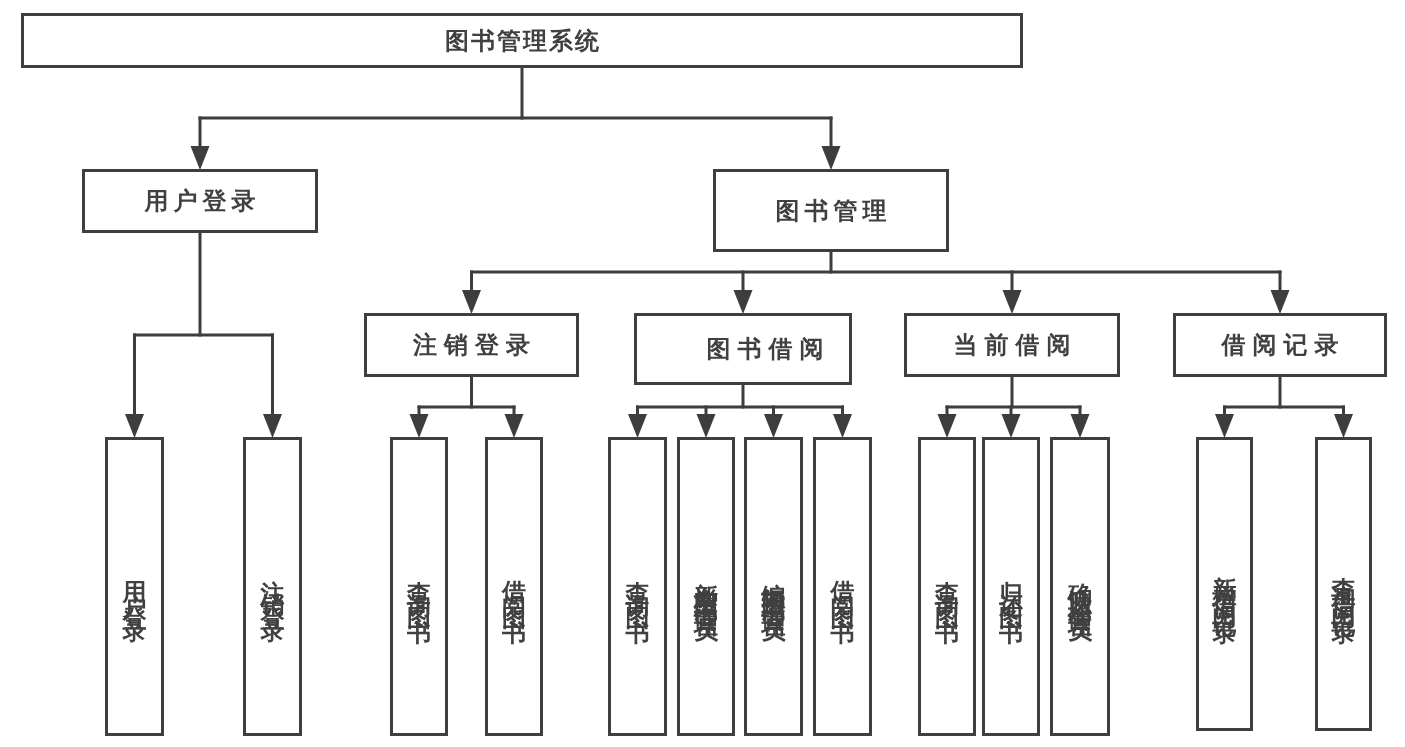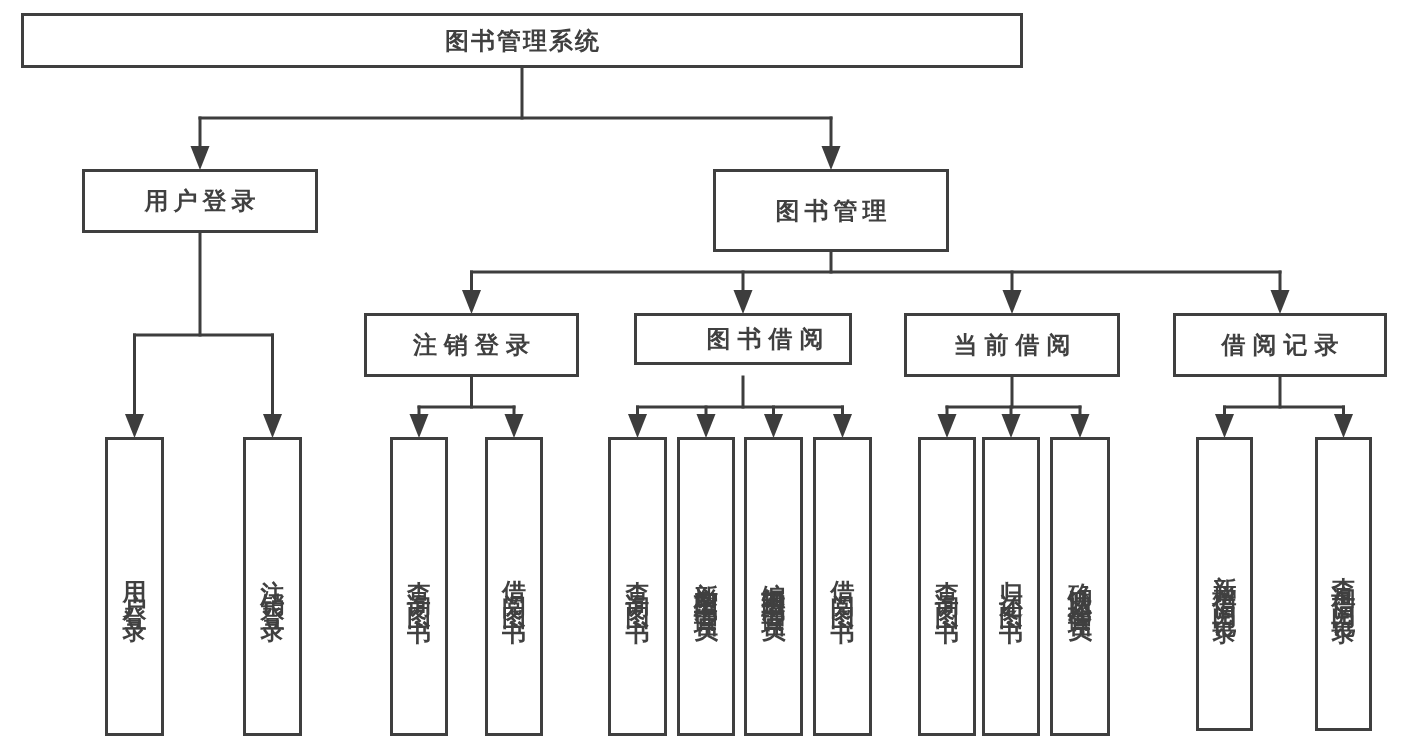--- a/index.html
+++ b/index.html
@@ -114,21 +114,21 @@
   <div class="node" id="node-login" style="left: 82px; top: 169px; width: 236px; height: 64px;">
     <span class="lbl t-l2">用户登录</span>
   </div>
   <div class="node" id="node-mgmt" style="left: 713px; top: 169px; width: 236px; height: 83px;">
     <span class="lbl t-l2">图书管理</span>
   </div>
 
   <div class="node" id="node-newbook" style="left: 364px; top: 313px; width: 215px; height: 64px;">
     <span class="lbl t-l3">注销登录</span>
   </div>
-  <div class="node" id="node-borrow" style="left: 634px; top: 313px; width: 218px; height: 52px; padding-left: 44px;">
+  <div class="node" id="node-borrow" style="left: 634px; top: 313px; width: 218px; height: 72px; padding-left: 44px;">
     <span class="lbl t-l3">图书借阅</span>
   </div>
   <div class="node" id="node-records" style="left: 1173px; top: 313px; width: 214px; height: 64px;">
     <span class="lbl t-l3">借阅记录</span>
   </div>
   <div class="node" id="node-current" style="left: 904px; top: 313px; width: 216px; height: 64px;">
     <span class="lbl t-l3">当前借阅</span>
   </div>
 
   <div class="node" id="node-leaf-user-login" style="left: 105px; top: 437px; width: 59px; height: 299px;">

